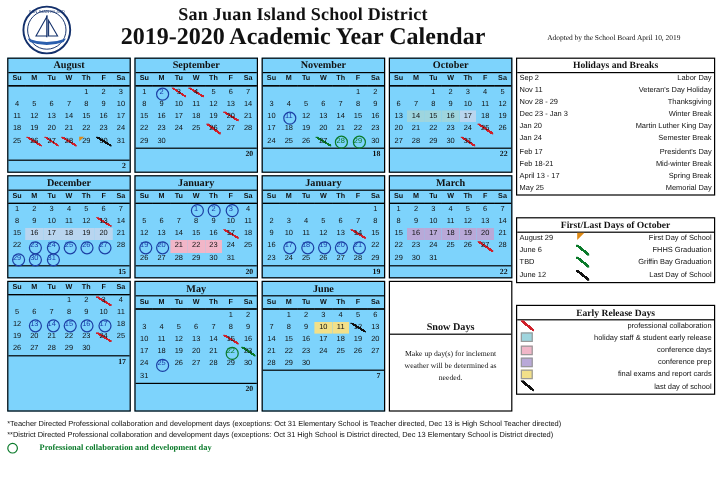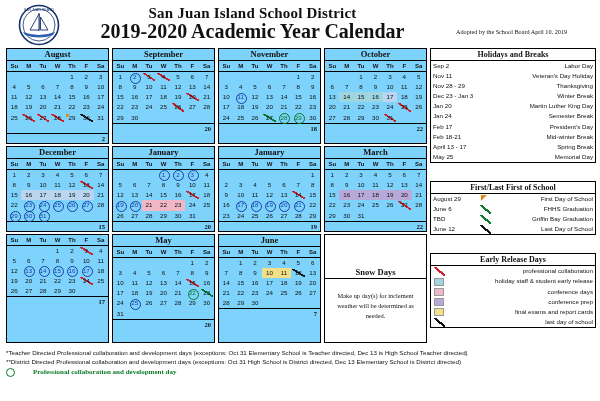--- a/index.html
+++ b/index.html
@@ -914,21 +914,21 @@
               </tr>
               <tr>
                 <td class="p-date">May 25</td>
                 <td class="p-label">Memorial Day</td>
               </tr>
             </tbody>
         </table>
       </div>
 
       <div class="panel">
-        <div class="panel-title">First/Last First of School</div>
+        <div class="panel-title">First/Last Days of October</div>
         <table class="p">
           <tbody id="firstlast-body">
               <tr>
                 <td class="p-date">August 29</td>
                 <td class="p-mark"><span class="mk mk-tri-orange"></span></td>
                 <td class="p-label">First Day of School</td>
               </tr>
               <tr>
                 <td class="p-date">June 6</td>
                 <td class="p-mark"><span class="mk mk-slash-green"></span></td>

